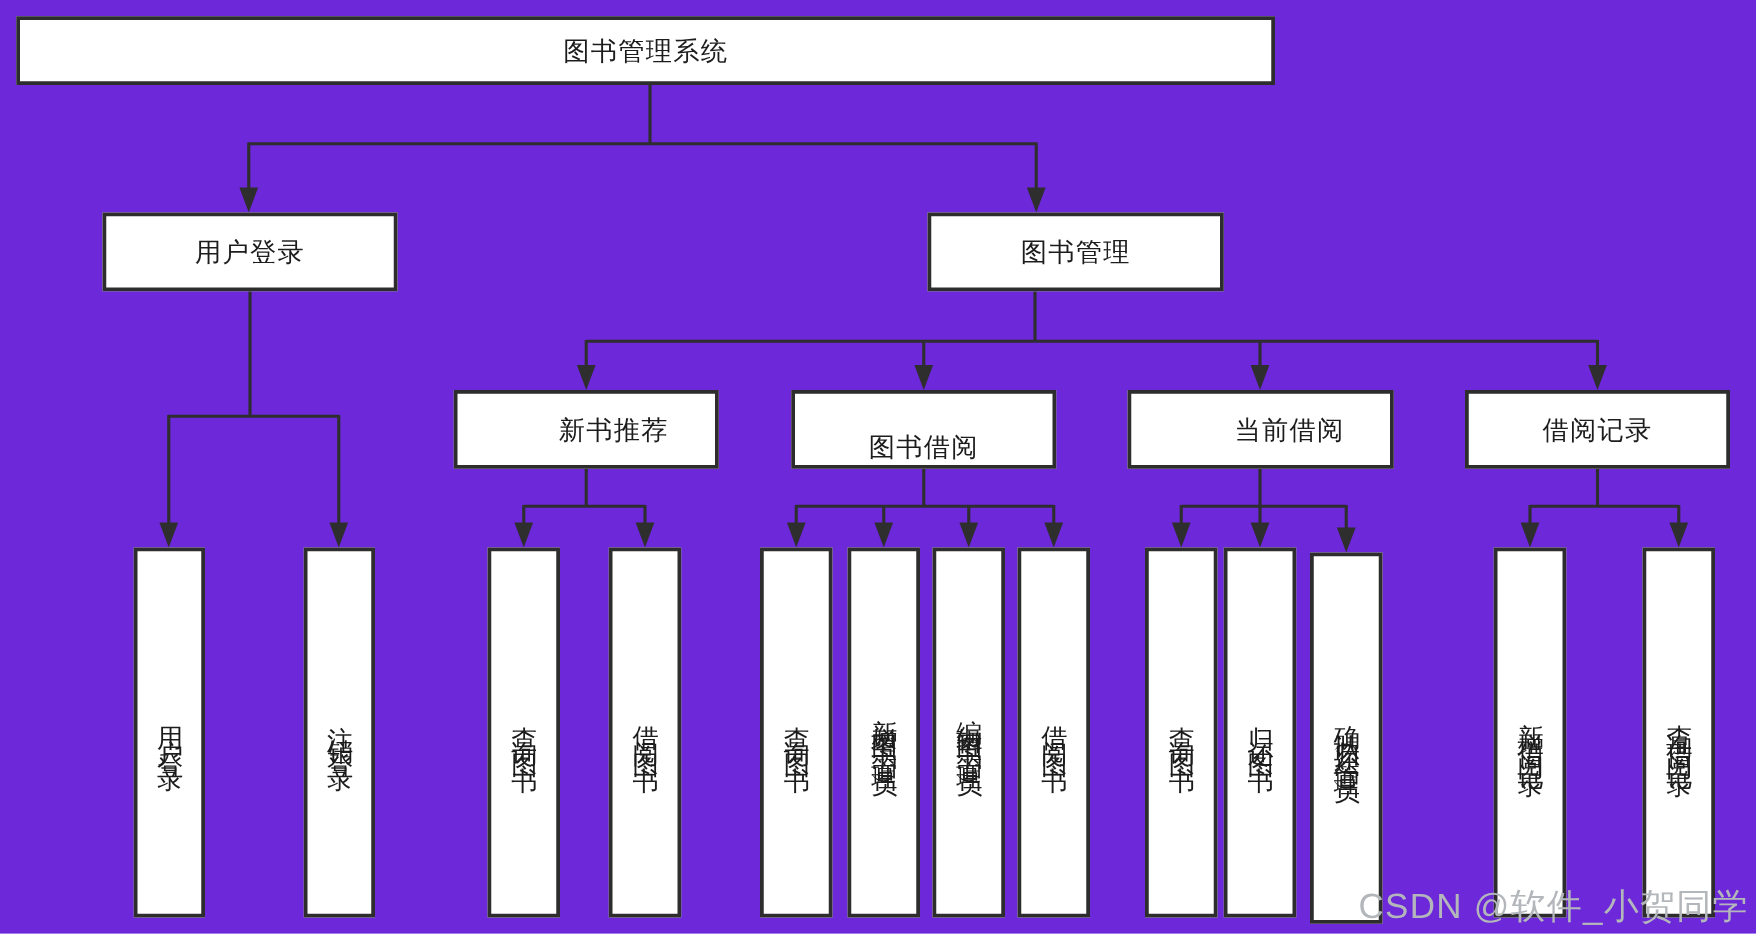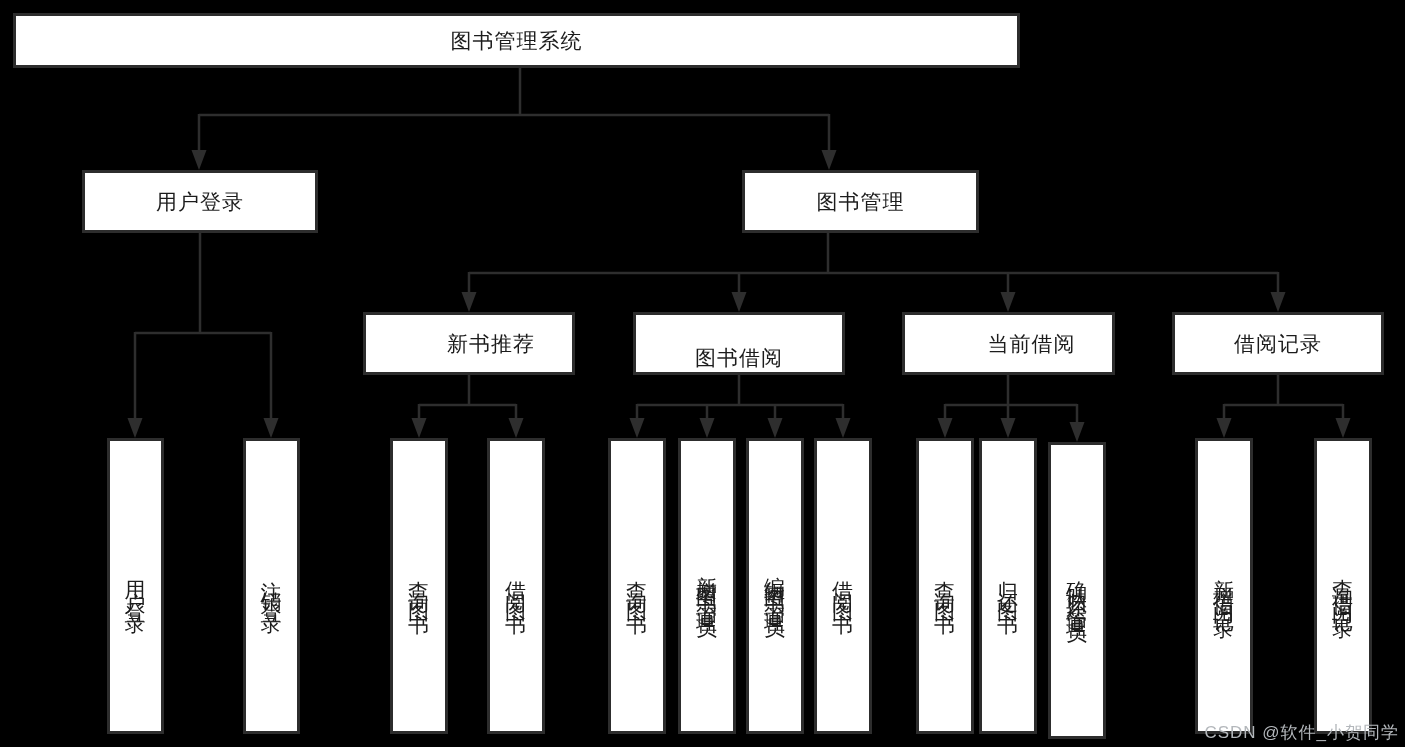--- a/index.html
+++ b/index.html
@@ -4,21 +4,21 @@
 <style>
   html, body {
     margin: 0;
     padding: 0;
     background: #ffffff;
   }
   #stage {
     position: relative;
     width: 1405px;
     height: 747px;
-    background: #000000;
+    background: #6d28d9;
     font-family: "Liberation Sans", "DejaVu Sans", sans-serif;
     overflow: hidden;
   }
   #wires {
     position: absolute;
     left: 0;
     top: 0;
     z-index: 1;
   }
   .box {
@@ -43,21 +43,21 @@
     font-size: 21px;
     line-height: 1;
     letter-spacing: 11px;
     white-space: nowrap;
   }
   #watermark {
     position: absolute;
     right: 6px;
     bottom: 3px;
     z-index: 5;
-    font-size: 17px;
+    font-size: 28px;
     color: #b3b7bb;
     letter-spacing: 1px;
     white-space: nowrap;
   }
 </style>
 </head>
 <body>
 
 <div id="stage">
 

